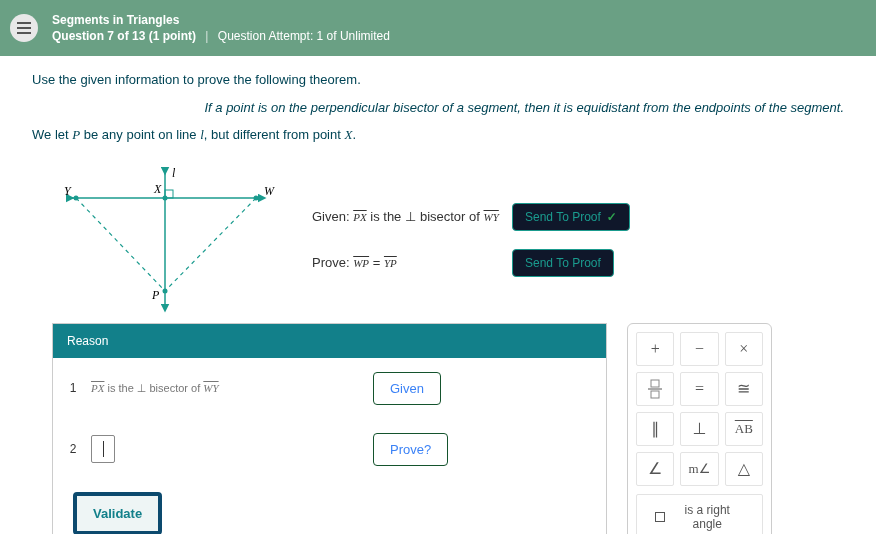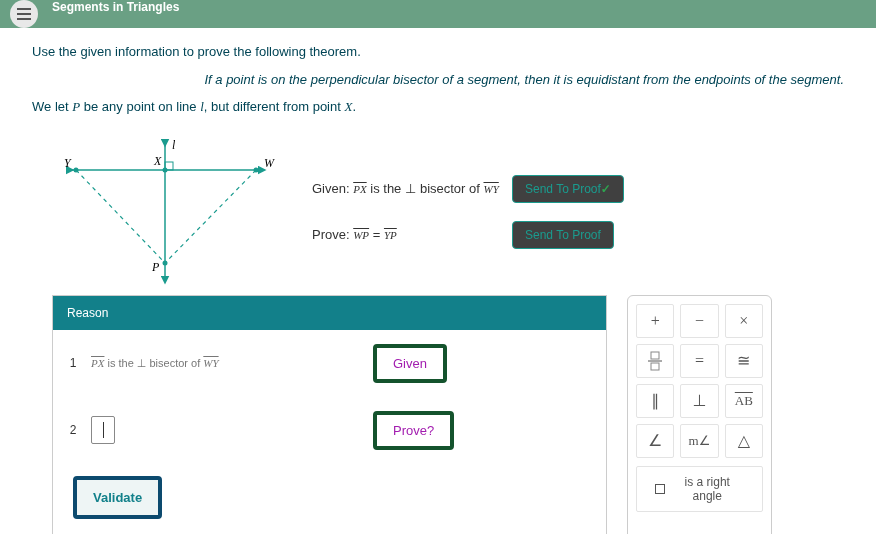--- a/index.html
+++ b/index.html
@@ -1,45 +1,45 @@
 <!DOCTYPE html>
 <html><head>
 <meta charset="utf-8">
 <style>
   * { box-sizing: border-box; margin: 0; padding: 0; }
   body { font-family: Arial, Helvetica, sans-serif; font-size: 13px; color: #333; background: #fff; width: 876px; }
-  .header { background: #6aa084; color: #fff; height: 28px; display: flex; padding: 0 10px; }
+  .header { background: #6aa084; color: #fff; height: 56px; display: flex; align-items: center; padding: 0 10px; }
   .menu-btn { width: 28px; height: 28px; border-radius: 50%; background: #e8e8e8; display: flex; flex-direction: column; justify-content: center; align-items: center; gap: 3px; margin-right: 14px; }
   .menu-btn span { width: 14px; height: 2px; background: #555; }
   .header-text { display: flex; flex-direction: column; font-size: 12px; }
   .header-title { font-weight: bold; margin-bottom: 2px; }
   .header-sub { }
   .header-sub .sep { margin: 0 6px; opacity: 0.7; }
   .content { padding: 14px 32px 0 32px; }
   .content p { margin-bottom: 8px; line-height: 1.5; color: #004455; font-size: 13px; }
   .italic-line { font-style: italic; padding-left: 30px; text-align: right; }
   .mathvar { font-style: italic; font-family: 'Times New Roman', serif; }
   .figure-row { display: flex; align-items: flex-start; margin: 18px 0 10px 20px; }
   .figure { width: 230px; height: 150px; position: relative; flex-shrink: 0; }
   .given-prove { margin-left: 30px; margin-top: 40px; }
   .gp-row { display: flex; align-items: center; margin-bottom: 18px; font-size: 13px; }
   .gp-label { width: 200px; }
   .overline { text-decoration: overline; font-style: italic; font-family: 'Times New Roman', serif; font-size: 11px; text-align: center; }
-  .send-btn { border: 1px solid #1a9b8e; color: #1a9b8e; background: #404040; padding: 6px 12px; border-radius: 4px; font-size: 12px; cursor: pointer; display: flex; align-items: center; }
+  .send-btn { border: 1px solid #1a9b8e; color: #1a9b8e; background: #0f172a; padding: 6px 12px; border-radius: 4px; font-size: 12px; cursor: pointer; display: flex; align-items: center; gap: 6px; }
   .check { color: #2ea44f; font-weight: bold; }
   .proof-area { display: flex; gap: 20px; margin: 10px 0 0 20px; }
   .proof-table { border: 1px solid #ccc; width: 555px; }
   .proof-head { background: #12808a; color: #fff; display: flex; font-size: 12px; }
   .proof-head .col-s { width: 260px; padding: 10px 24px; }
   .proof-head .col-r { flex: 1; padding: 10px 14px; }
   .proof-row { display: flex; align-items: center; padding: 14px 10px; min-height:50px;}
   .proof-row .num { width: 20px; text-align: center; font-size: 12px; color: #333; }
   .proof-row .stmt { width: 240px; font-size: 11px; color: #777; padding-left: 8px; }
   .proof-row .reason-cell { flex: 1; padding-left: 50px; }
-  .reason-box { border: 4px solid #14532d; color: #a21caf; padding: 8px 16px; border-radius: 4px; display: inline-block; font-size: 13px; }
+  .reason-box { border: 1px solid #14532d; color: #3b82f6; padding: 8px 16px; border-radius: 4px; display: inline-block; font-size: 13px; }
   .cursor-box { border: 1px solid #888; width: 24px; height: 28px; display: inline-flex; align-items: center; justify-content: center; border-radius: 2px; }
   .cursor-box::after { content: ""; width: 1px; height: 16px; background: #333; }
   .validate-row { padding: 12px 12px 20px 20px; }
   .validate-btn { background: #eef5f5; border: 4px solid #0c4a6e; color: #12808a; padding: 10px 16px; border-radius: 4px; font-size: 13px; font-weight: bold; cursor: pointer; }
   .palette { border: 1px solid #ccc; border-radius: 6px; width: 145px; padding: 8px; }
   .pal-grid { display: grid; grid-template-columns: repeat(3, 1fr); gap: 6px; margin-bottom: 8px; }
   .pal-btn { border: 1px solid #e3e3e3; background: #fff; height: 34px; display: flex; align-items: center; justify-content: center; font-size: 16px; color: #555; cursor: pointer; border-radius: 2px; font-family: 'Times New Roman', serif; }
   .pal-wide { border: 1px solid #e3e3e3; background: #fff; padding: 8px 18px; text-align: center; font-size: 12px; color: #555; cursor: pointer; border-radius: 2px; display: flex; align-items: center; justify-content: center; gap: 6px; }
   .sq { width: 10px; height: 10px; border: 1.5px solid #555; display: inline-block; }
   svg text { font-family: 'Times New Roman', serif; font-style: italic; font-size: 12px; }
@@ -48,20 +48,25 @@
 <body>
 
 <div class="header">
   <div class="menu-btn">
       <span></span>
       <span></span>
       <span></span>
     </div>
   <div class="header-text">
     <div class="header-title">Segments in Triangles</div>
+    <div class="header-sub">
+      <b>Question 7 of 13 (1 point)</b>
+      <span class="sep">|</span>
+      <span>Question Attempt: 1 of Unlimited</span>
+    </div>
   </div>
 </div>
 
 <div class="content">
   <p>Use the given information to prove the following theorem.</p>
   <p class="italic-line">If a point is on the perpendicular bisector of a segment, then it is equidistant from the endpoints of the segment.</p>
   <p>
     <span>We let </span><span class="mathvar">P</span><span> be any point on line </span><span class="mathvar">l</span><span>, but different from point </span><span class="mathvar">X</span><span>.</span>
   </p>
 

